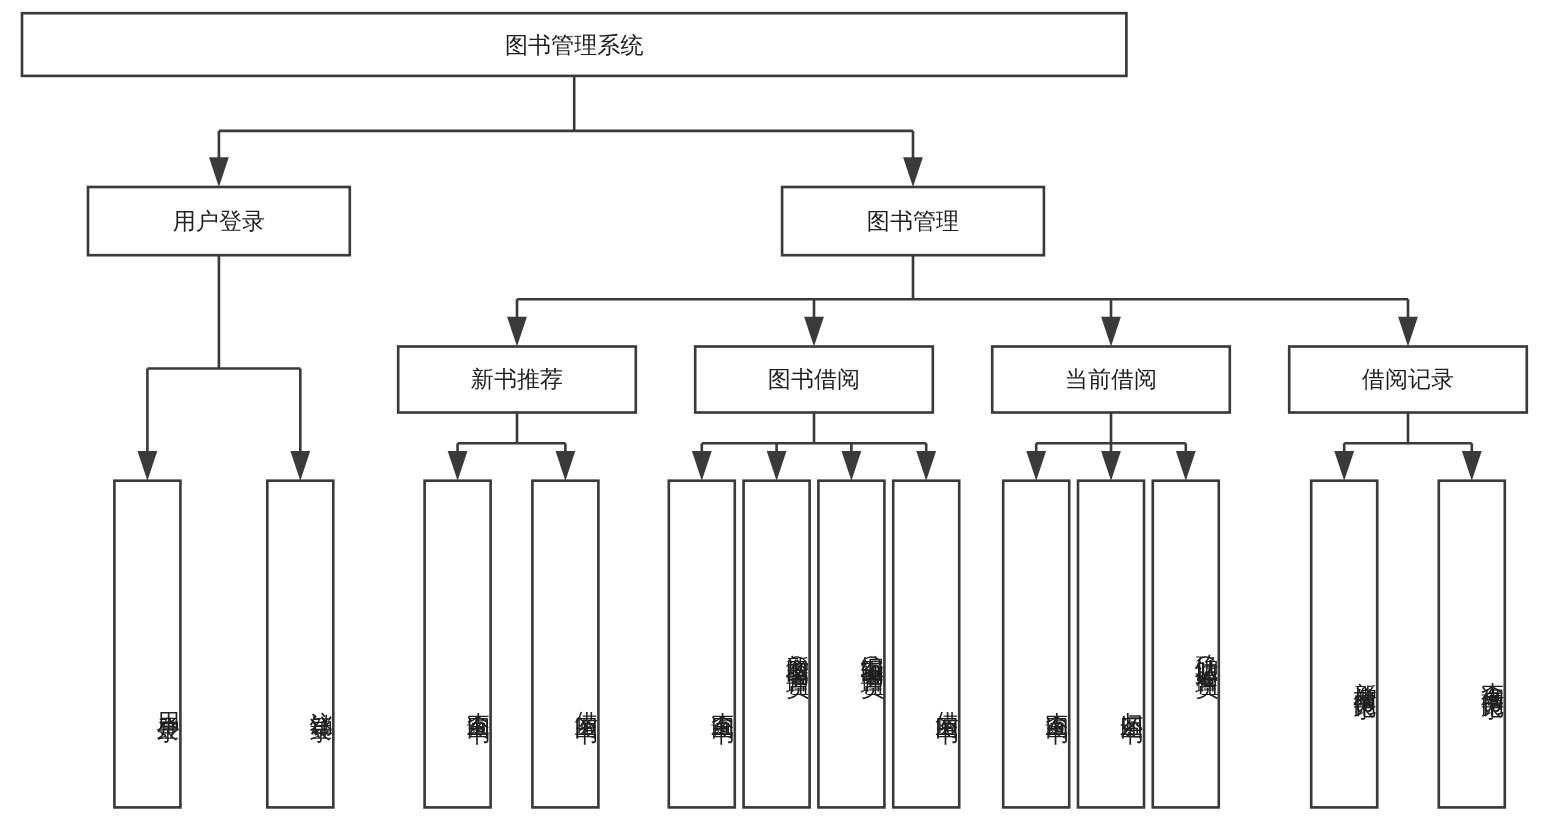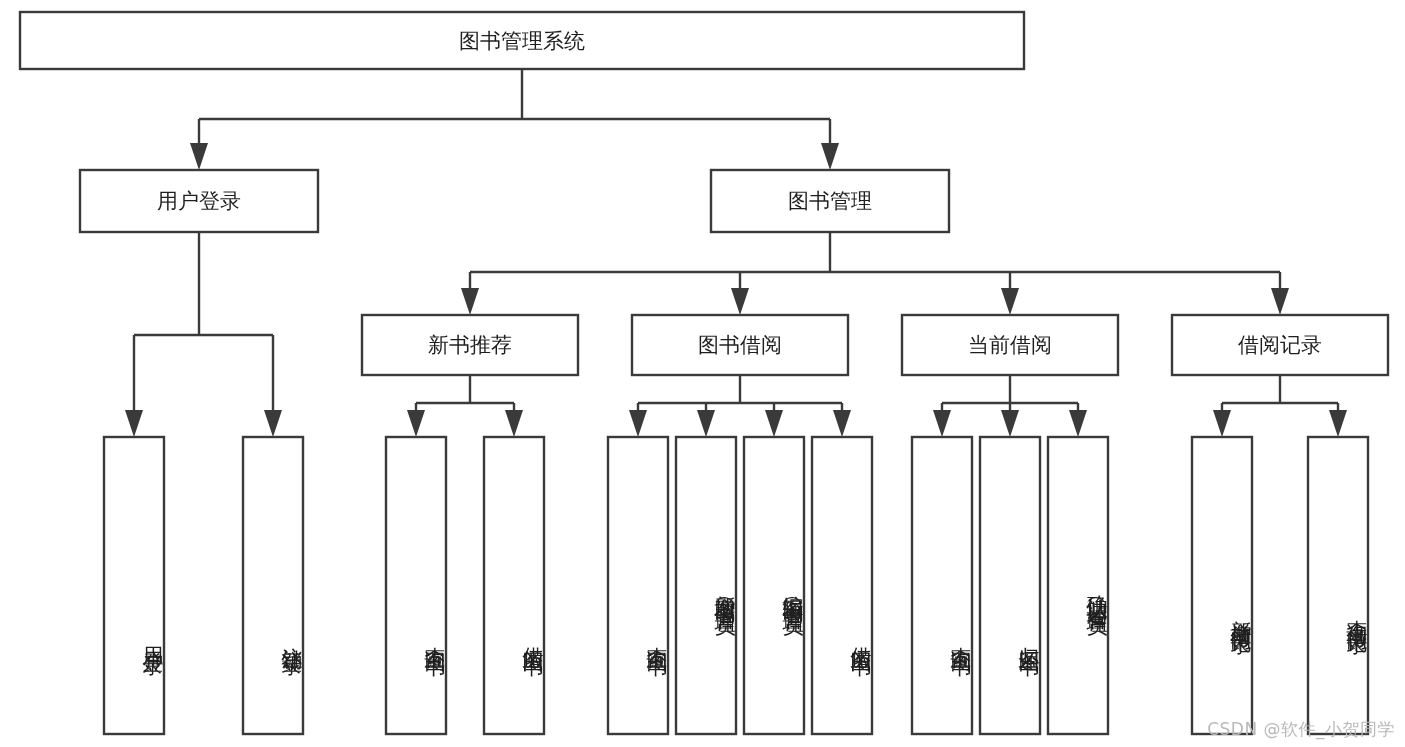--- a/index.html
+++ b/index.html
@@ -213,15 +213,14 @@
   <div class="leaf-label" style="left:744px; top:437px; width:60px; height:297px; padding-top:6px;">编辑图书（管理员）</div>
   <div class="leaf-label" style="left:812px; top:437px; width:60px; height:297px; padding-top:50px;">借阅图书</div>
 
   <div class="leaf-label" style="left:912px; top:437px; width:60px; height:297px; padding-top:50px;">查询图书</div>
   <div class="leaf-label" style="left:980px; top:437px; width:60px; height:297px; padding-top:50px;">归还图书</div>
   <div class="leaf-label" style="left:1048px; top:437px; width:60px; height:297px; padding-top:6px;">确认归还（管理员）</div>
 
   <div class="leaf-label" style="left:1192px; top:437px; width:60px; height:297px; padding-top:26px;">新增借阅记录</div>
   <div class="leaf-label" style="left:1308px; top:437px; width:60px; height:297px; padding-top:26px;">查询借阅记录</div>
 
-  <div class="watermark-text">CSDN @软件_小贺同学</div>
 
 </div>
 
 </body></html>

